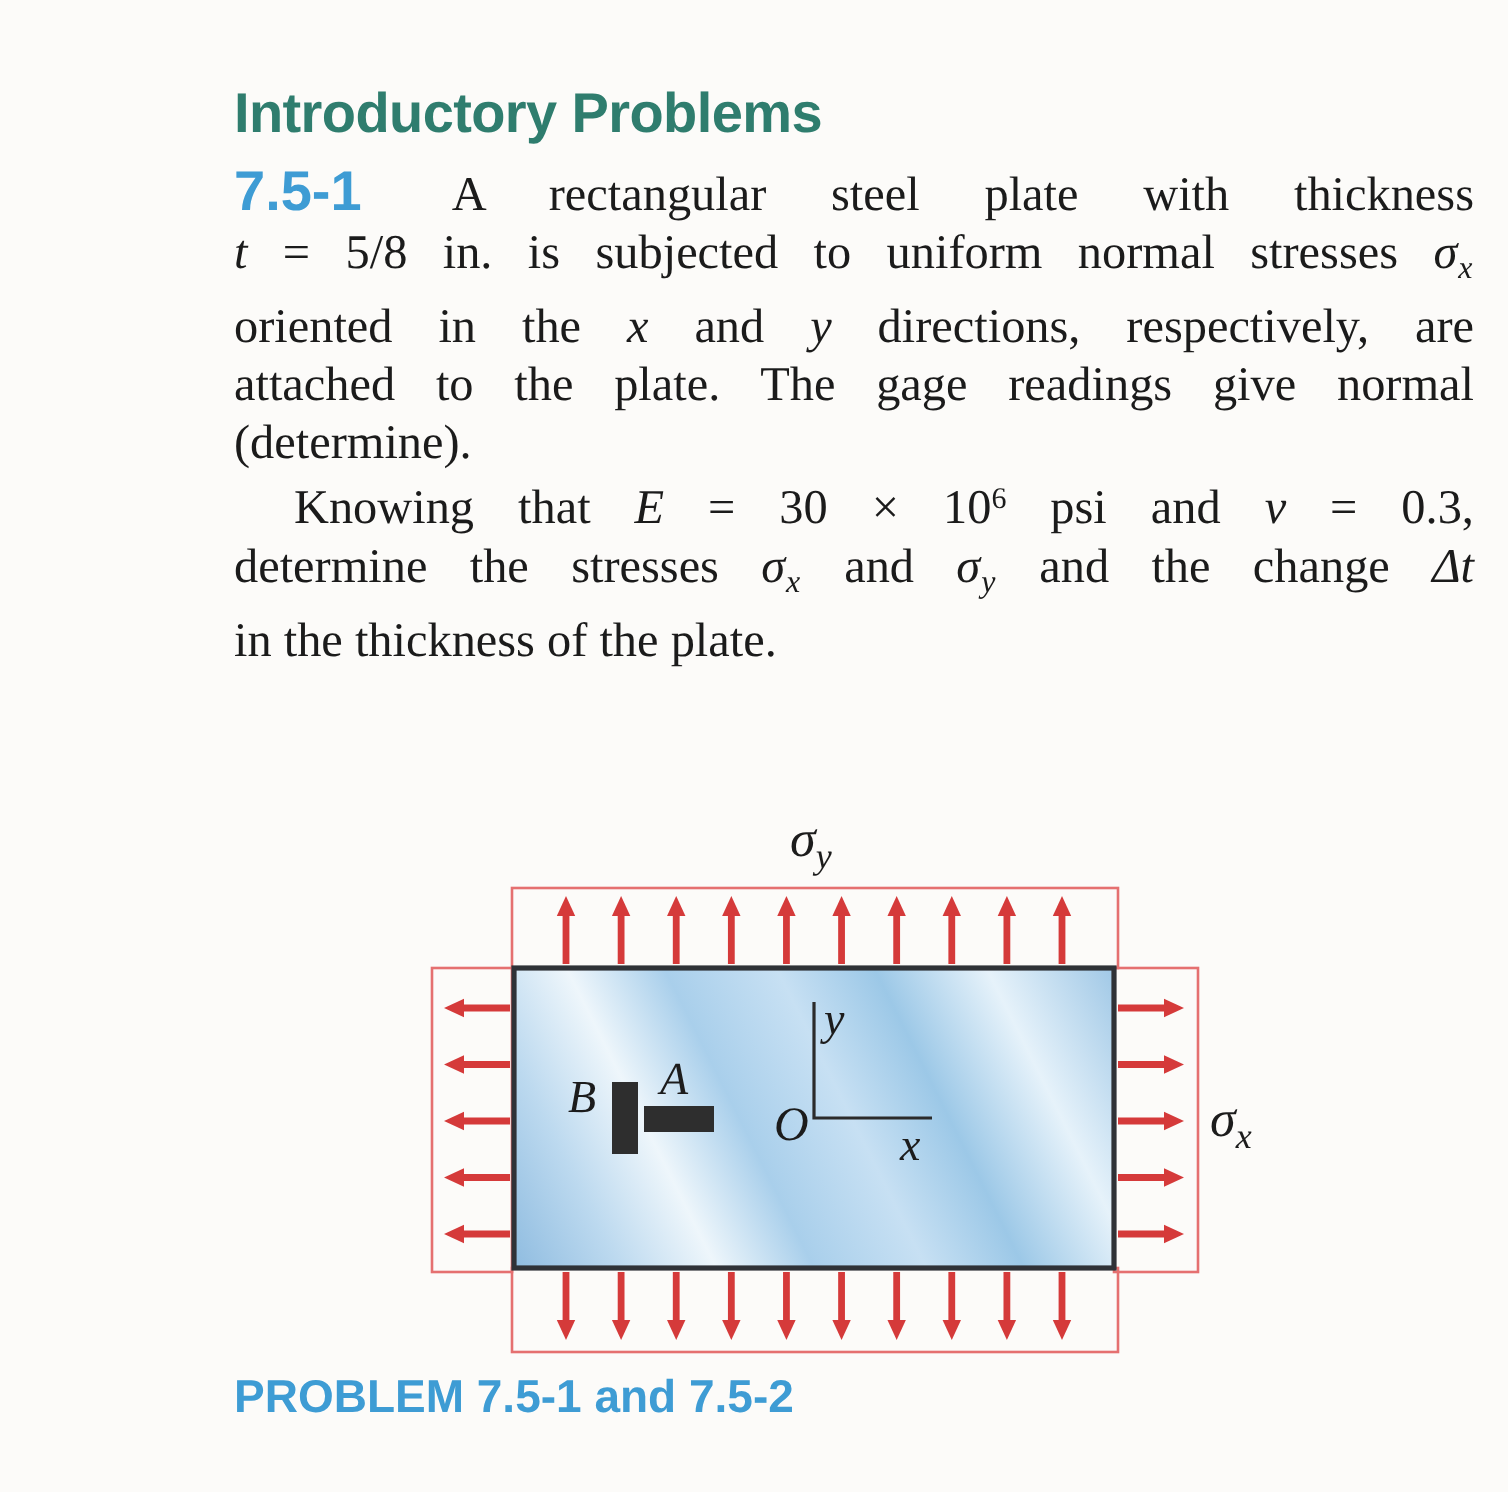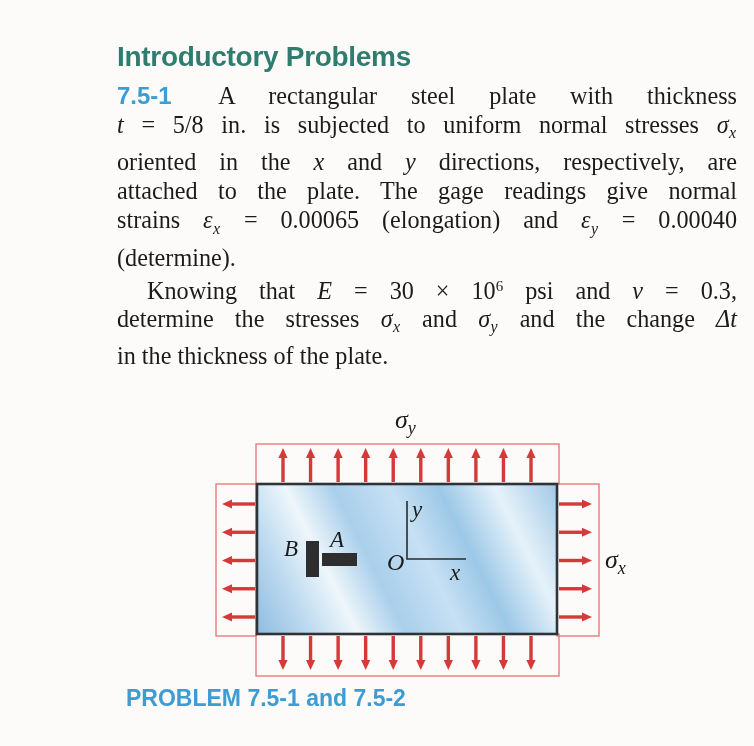--- a/index.html
+++ b/index.html
@@ -51,53 +51,52 @@
     margin-left:0.03em;
     margin-right:0.05em;
   }
   .sp{
     font-size:0.62em;
     vertical-align:0.5em;
   }
   .num{
     font-family:"Liberation Sans", sans-serif;
     font-weight:700;
-    font-size:24px;
+    font-size:28px;
     color:var(--blue);
   }
   .gap{ display:inline-block; width:14px; }
   .fig{
     position:absolute;left:180px;top:393px;margin:4px;
   }
   .frame{ fill:none; stroke:var(--frame); stroke-width:1.3; }
   .svg-math{
     font-family:"Liberation Serif", serif;
     font-style:italic;
     fill:#1c1c1c;
   }
   .caption{
     position:absolute;
-    left:126px;top:685px;margin:0;
+    left:117px;top:685px;margin:0;
     font-family:"Liberation Sans", sans-serif;
     font-weight:700;
     font-size:23px;
     color:var(--blue);
   }
 </style>
 </head>
 <body>
 
 <div class="text-col">
   <h1 class="section-title">Introductory Problems</h1>
   <div id="problem-lines">
       <div class="line j"><span class="num">7.5-1</span><span class="gap"></span><span> A rectangular steel plate with thickness</span></div>
       <div class="line j"><span class="i">t</span><span> = 5/8 in. is subjected to uniform normal stresses </span><span class="i">σ</span><span class="sb">x</span></div>
       <div class="line j"><span>oriented in the </span><span class="i">x</span><span> and </span><span class="i">y</span><span> directions, respectively, are</span></div>
       <div class="line j"><span>attached to the plate. The gage readings give normal</span></div>
-      <div class="line j"><span>strains </span><span class="i">ε</span><span class="sb">x</span><span> = 0.00065 (elongation) and </span><span class="i">ε</span><span class="sb">y</span><span> = 0.00040</span></div>
       <div class="line"><span>(determine).</span></div>
       <div class="line j ind"><span>Knowing that </span><span class="i">E</span><span> = 30 × 10</span><span class="sp">6</span><span> psi and </span><span class="i">ν</span><span> = 0.3,</span></div>
       <div class="line j"><span>determine the stresses </span><span class="i">σ</span><span class="sb">x</span><span> and </span><span class="i">σ</span><span class="sb">y</span><span> and the change </span><span class="i">Δt</span></div>
       <div class="line"><span>in the thickness of the plate.</span></div>
     </div>
 </div>
 
 <figure class="fig">
   <svg id="fig-svg" width="470" height="290" viewBox="180 393 470 290" xmlns="http://www.w3.org/2000/svg">
     <defs>

